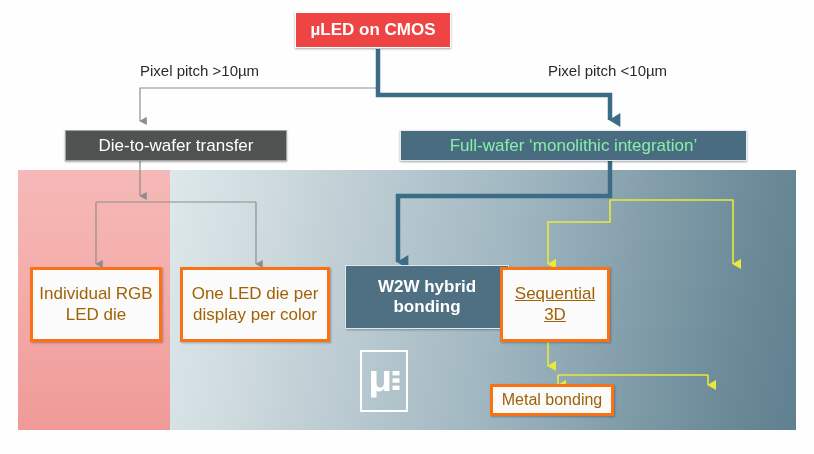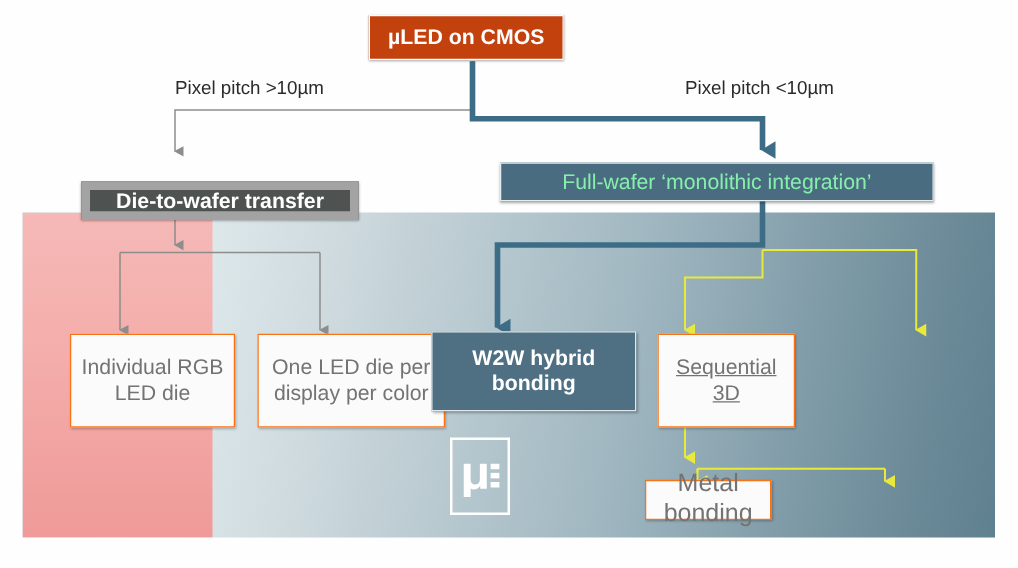--- a/index.html
+++ b/index.html
@@ -36,48 +36,46 @@
     background: linear-gradient(180deg, #f5b9b7 0%, #f4adaa 45%, #ef9a98 100%);
   }
 
   
   #wires { position: absolute; left: 0; top: 0; width: 814px; height: 454px; }
 
   
   .box { position: absolute; display: flex; align-items: center; justify-content: center; text-align: center; }
 
   .hdr-dark {
-    background: #c2410c;
+    background: #ef4444;
     color: #ffffff;
     font-weight: bold;
     border: 1px solid #ffffff;
     box-shadow: 0 1px 2px rgba(0,0,0,0.35);
   }
   .hdr-gray {
     background: #4e5352;
     color: #ffffff;
-    font-weight: bold;
-    border: 7px solid #a3a3a3;
+    font-weight: normal;
+    border: 1px solid #a3a3a3;
     box-shadow: 0 1px 2px rgba(0,0,0,0.35);
-    margin-top: 15px;
   }
   .hdr-steel {
     background: #4a6c80;
     color: #86efac;
     font-weight: normal;
     border: 1px solid #e4ecef;
     box-shadow: 0 1px 2px rgba(0,0,0,0.35);
   }
   .leaf-white {
     background: #fbfbfb;
-    color: #737373;
-    border: 1px solid #f97316;
+    color: #a16207;
+    border: 3px solid #f97316;
     box-shadow: 1px 1px 2px rgba(0,0,0,0.28);
     line-height: 1.18;
-    margin-left: 26px;
   }
   .leaf-steel {
     background: #4e7082;
     color: #ffffff;
     font-weight: bold;
     border: 1px solid #dfe8ec;
     box-shadow: 1px 1px 2px rgba(0,0,0,0.30);
     line-height: 1.18;
   }
 
@@ -169,21 +167,21 @@
 
   <div class="box leaf-steel" style="left:345px; top:265px; width:164px; height:64px; font-size:17px; padding:0 6px;">
     <span>W2W hybrid bonding</span>
   </div>
 
   <div class="box leaf-white" style="left:500px; top:267px; width:110px; height:75px; font-size:17px; padding:0 6px;text-decoration:underline;">
     <span>Sequential 3D</span>
   </div>
 
 
-  <div class="box leaf-white" style="left:490px; top:384px; width:101px; height:32px; font-size:20px; padding:0 5px;align-items:center;">
+  <div class="box leaf-white" style="left:490px; top:384px; width:124px; height:32px; font-size:16px; padding:0 5px;align-items:center;">
     <span>Metal bonding</span>
   </div>
 
 
   <div class="logo" style="left:360px; top:350px; width:48px; height:62px;">
     <svg width="34" height="34" viewBox="0 0 34 34">
 
       <path d="M4,7 L9.5,7 L9.5,19.5 C9.5,22.2 11,23.6 13.2,23.6 C15.4,23.6 16.9,22.2 16.9,19.5 L16.9,7 L22.4,7 L22.4,27 L17.2,27 L17.2,24.6 C16.1,26.4 14.3,27.5 12,27.5 C10.9,27.5 10.1,27.2 9.5,26.8 L9.5,33.5 L4,33.5 Z" fill="#ffffff"></path>
 
       <rect x="25.5" y="7" width="7" height="4.4" fill="#ffffff"></rect>

